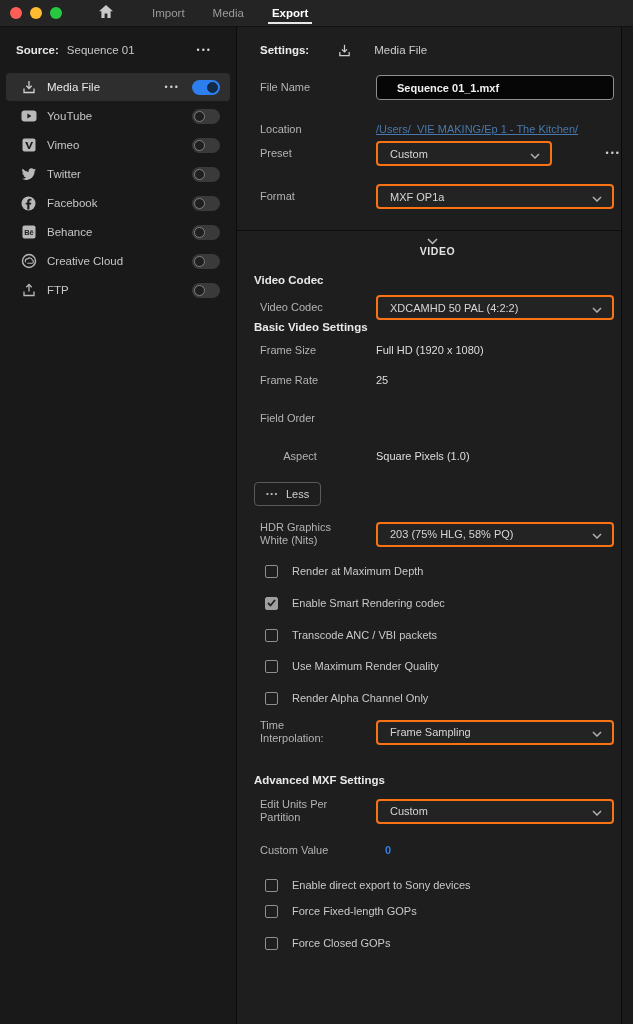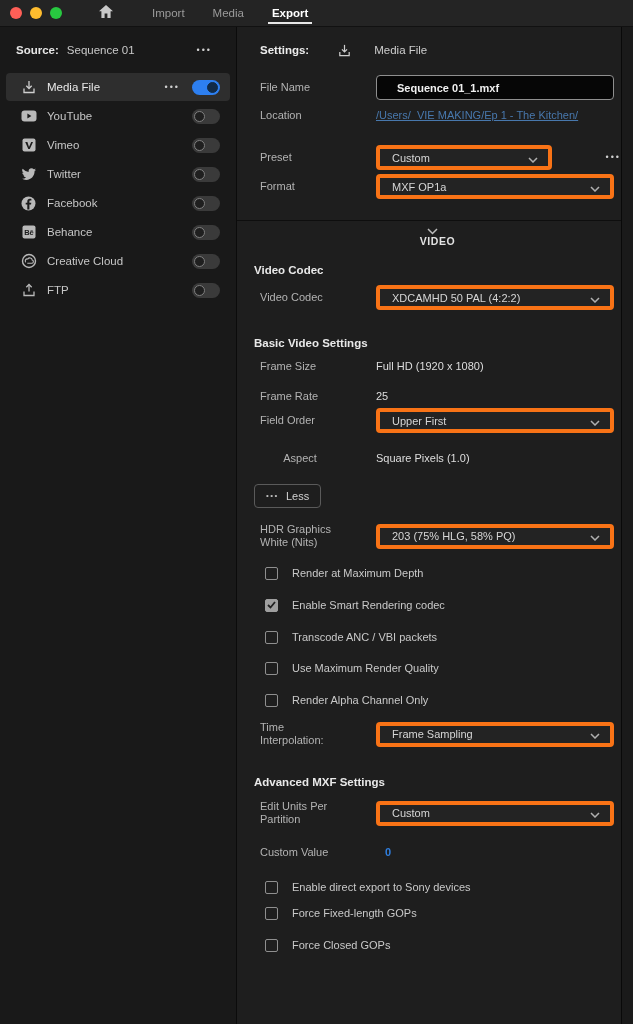--- a/index.html
+++ b/index.html
@@ -45,21 +45,21 @@
   
   .settings-header { margin-top:12px; height:22px; display:flex; align-items:center; padding-left:23px;gap:14px; }
   .settings-header .lbl { color:#ededed; font-size:11.5px; font-weight:bold; }
   .settings-header .hicon { margin-left:14px; display:flex; }
   .settings-header .val { color:#cdcdcd; font-size:11.5px; margin-left:8px; }
 
   .frow { display:flex; align-items:center; padding-left:23px;gap:36px; }
   .frow .flabel { width:80px; color:#b3b3b3; font-size:11px; line-height:13px; flex-shrink:0; }
 
   .textinput { width:238px; height:25px; background:#060606; border:1px solid #8f8f8f; border-radius:4px; color:#f0f0f0; font-size:11px; font-weight:bold; display:flex; align-items:center; padding-left:20px; }
-  .dropdown { width:238px; height:25px; background:#232323; border:4px solid #f97316; border-radius:4px; display:flex; align-items:center; padding:0 10px 0 12px; }
+  .dropdown { width:238px; height:25px; background:#232323; border:2px solid #f97316; border-radius:4px; display:flex; align-items:center; padding:0 10px 0 12px; }
   .dropdown .dval { color:#d6d6d6; font-size:11px; flex:1; }
   .link { color:#4878ad; font-size:11px; text-decoration:underline; }
   .static-val { color:#dedede; font-size:11px; }
   .value-blue { color:#2f7fe0; font-size:11px; font-weight:bold; }
 
   .hr { margin-top:21px; height:1px; background:#0e0e0e; }
   .section-row { margin-top:7px; height:14px; display:flex; align-items:center; padding-left:17px;flex-direction:column; }
   .section-row .chev { display:flex; margin-right:10px; }
   .section-row .stitle { color:#e3e3e3; font-size:10.5px; font-weight:bold; letter-spacing:.6px; }
   .heading { padding-left:17px; color:#e9e9e9; font-size:11.5px; font-weight:bold; height:14px; display:flex; align-items:center; }
@@ -68,22 +68,22 @@
   .less-btn .dots { font-size:8px; letter-spacing:1.5px; color:#bdbdbd; }
 
   .cbrow { display:flex; align-items:center; padding-left:28px; height:14px; }
   .cb { width:13px; height:13px; border:1px solid #8f8f8f; border-radius:2px; background:transparent; display:flex; align-items:center; justify-content:center; flex-shrink:0; }
   .cb svg { visibility:hidden; }
   .cb.is-true { background:#9f9f9f; border-color:#9f9f9f; }
   .cb.is-true svg { visibility:visible; }
   .cblabel { color:#c9c9c9; font-size:11px; margin-left:14px; }
 
   
-  .mt14{margin-top:14px;} .mt13{margin-top:4px;} .mt9{margin-top:19px;} .mt8{margin-top:8px;}
-  .mt21{margin-top:21px;} .mt26{margin-top:26px;} .mt17{margin-top:17px;text-align:center;} .mt18{margin-top:18px;}
+  .mt14{margin-top:14px;} .mt13{margin-top:18px;} .mt9{margin-top:1px;} .mt8{margin-top:8px;}
+  .mt21{margin-top:21px;} .mt26{} .mt17{margin-top:17px;text-align:center;} .mt18{margin-top:18px;}
   .mt15{margin-top:15px;} .mt11{margin-top:11px;} .mt12{margin-top:12px;} .mt20{margin-top:20px;}
   .mt27{margin-top:27px;} .mt28{margin-top:28px;}
   .h25{height:25px;} .h22{height:22px;} .h16{height:16px;} .h26{height:26px;}
 </style>
 </head>
 <body>
 
 <div class="app">
 
   <div class="topbar">
@@ -301,26 +301,20 @@
       <span class="static-val">Full HD (1920 x 1080)</span>
     </div>
 
     <div class="frow mt14 h16">
       <span class="flabel">Frame Rate</span>
       <span class="static-val">25</span>
     </div>
 
     <div class="frow mt13 h25">
       <span class="flabel">Field Order</span>
-      <div class="dropdown">
-        <span class="dval">Upper First</span>
-        <span><svg width="10" height="6" viewBox="0 0 10 6">
-              <path d="M1 1l4 4 4-4" fill="none" stroke="#b0b0b0" stroke-width="1.5"></path>
-            </svg></span>
-      </div>
     </div>
 
     <div class="frow mt17 h16">
       <span class="flabel">Aspect</span>
       <span class="static-val">Square Pixels (1.0)</span>
     </div>
 
     <button class="less-btn">
       <span class="dots">•••</span>
       <span>Less</span>

